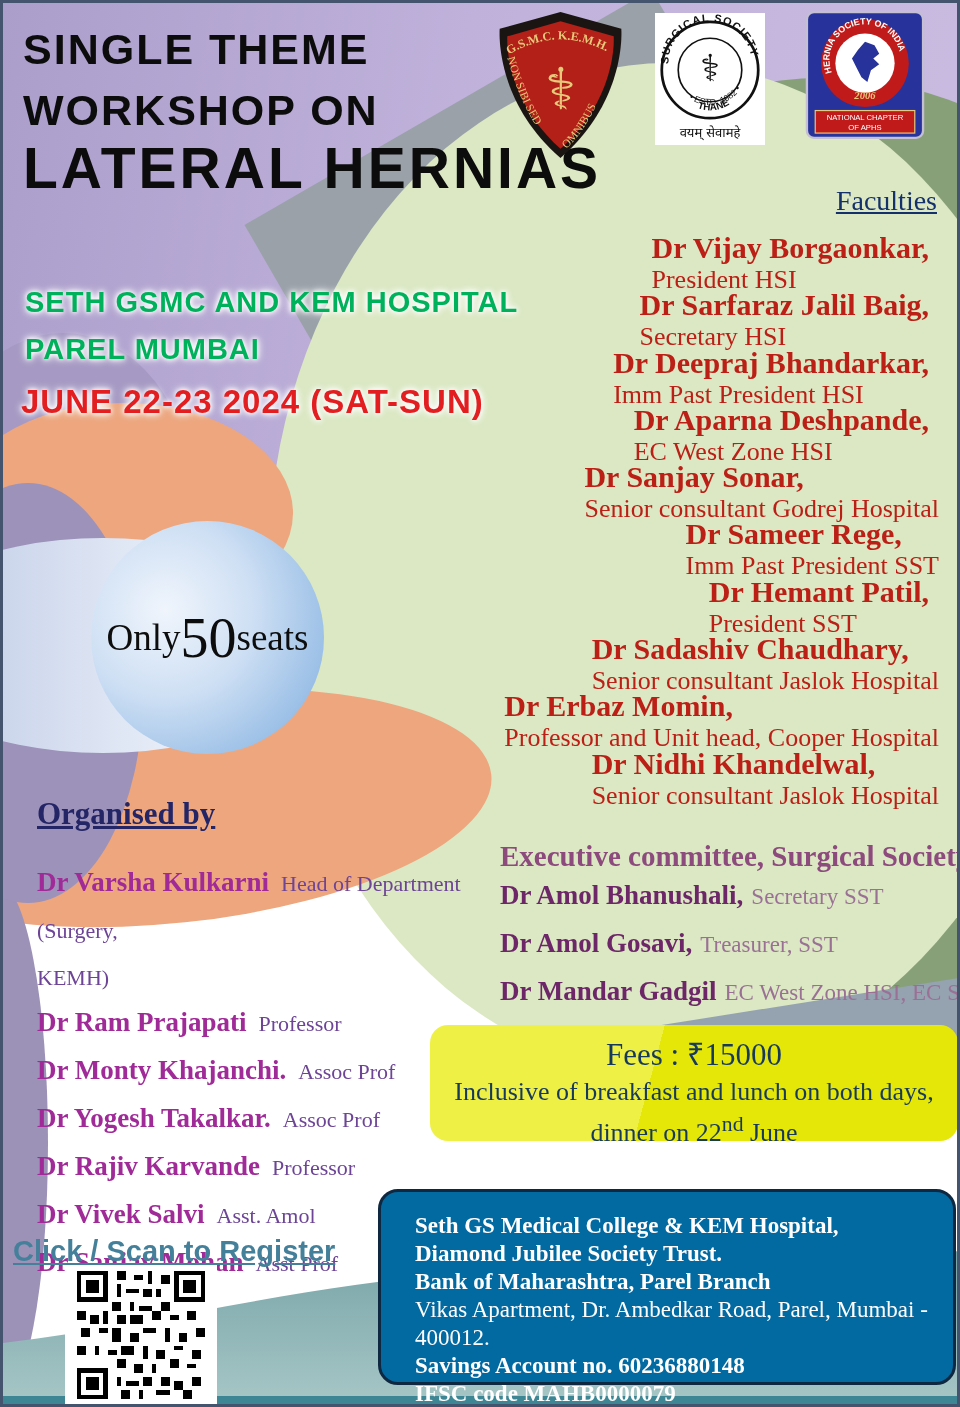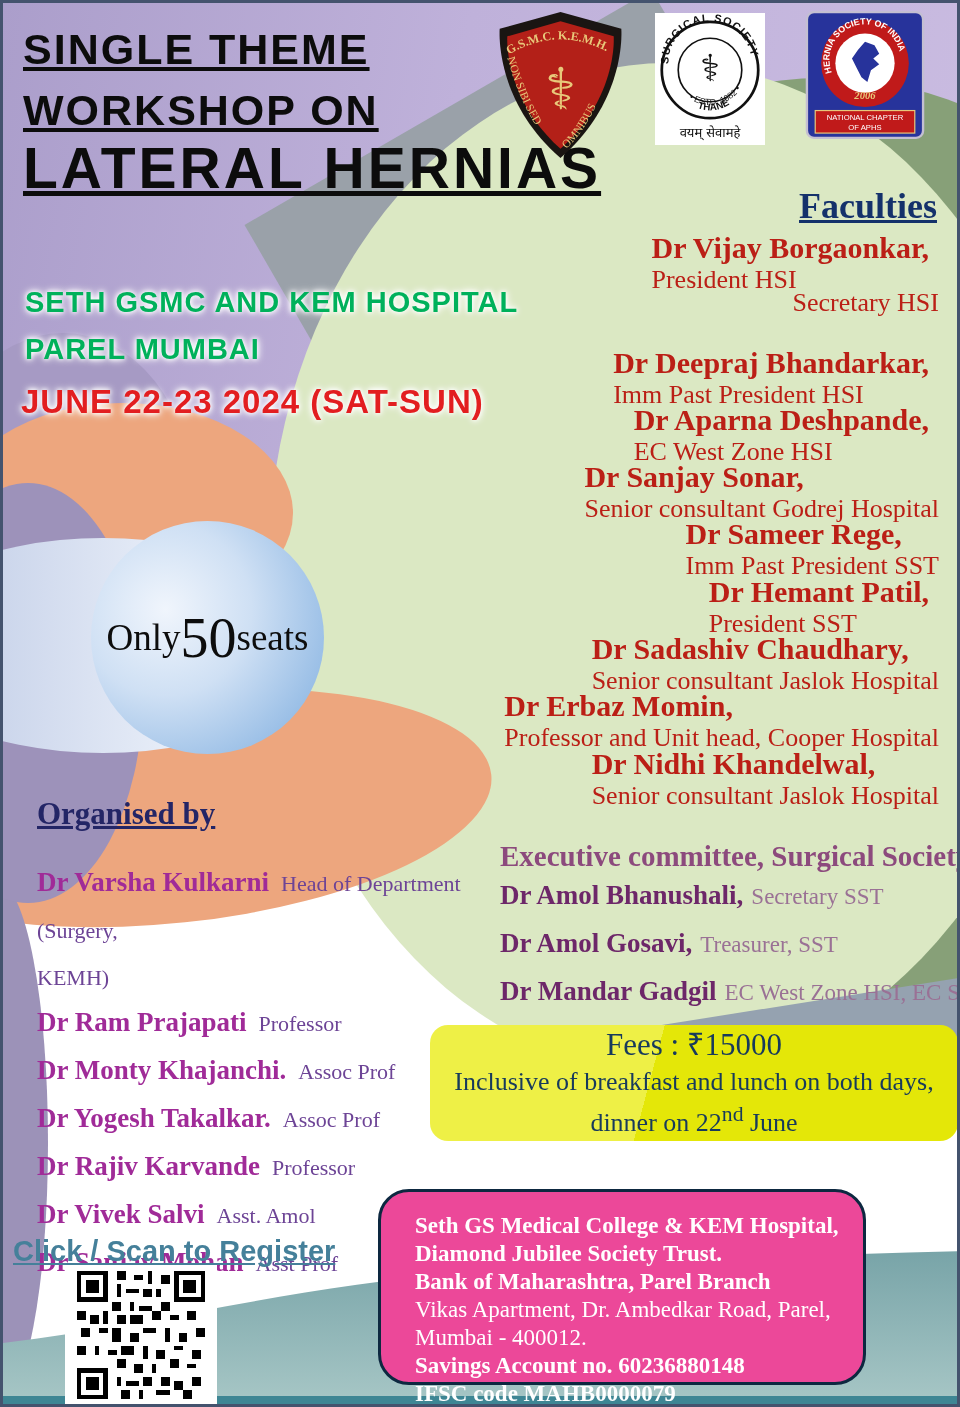--- a/index.html
+++ b/index.html
@@ -35,39 +35,39 @@
   .seats-circle{left:88px;top:518px;width:233px;height:233px;border-radius:50%;
     background:radial-gradient(circle at 32% 38%, #f0f5fc 0%, #cfe0f4 40%, #7aabde 100%);
     z-index:7;display:flex;flex-direction:row;align-items:center;justify-content:center;
     color:#0d0d0d;text-align:center;}
   .seats-circle .only{font-size:37px;line-height:40px;}
   .seats-circle .fifty{font-size:56px;line-height:82px;}
   .seats-circle .seats{font-size:37px;line-height:42px;}
   .teal-wave{left:0;top:1240px;width:960px;height:167px;z-index:8;}
   
   .title{font-family:"Liberation Sans",sans-serif;font-weight:900;color:#0c0c0c;
-    letter-spacing:2px;z-index:10;text-decoration:underline;}
+    letter-spacing:2px;z-index:10;}
   .t1{left:20px;top:22px;font-size:43px;}
   .t2{left:20px;top:83px;font-size:43px;}
   .t3{left:20px;top:132px;font-size:57px;letter-spacing:3px;}
   .venue{left:22px;top:276px;font-family:"Liberation Sans",sans-serif;font-weight:900;
     font-size:29px;line-height:47px;color:#00b15b;letter-spacing:1px;z-index:10;
     text-shadow:0 0 4px #fff,0 0 7px #fff,0 0 10px #fff;}
   .date{left:18px;top:380px;font-family:"Liberation Sans",sans-serif;font-weight:900;
     font-size:33px;color:#e21e20;letter-spacing:1px;z-index:10;
     text-shadow:0 0 4px #fff,0 0 7px #fff,0 0 10px #fff;}
   
   .logo{z-index:11;}
   .logo-gsmc{left:480px;top:6px;width:155px;height:152px;}
   .logo-sst{left:652px;top:10px;width:110px;height:132px;background:#fff;
     display:flex;flex-direction:column;align-items:center;}
   .logo-hsi{left:802px;top:8px;width:120px;height:128px;}
   .sst-dev{font-family:"DejaVu Sans",sans-serif;font-size:13px;color:#111;margin-top:-4px;}
   
-  .fac-heading{right:20px;top:182px;font-size:36px;font-weight:bold;color:#14316b;
+  .fac-heading{right:20px;top:182px;font-size:28px;font-weight:normal;color:#14316b;
     text-decoration:underline;z-index:10;text-align:right;}
   .fac-list{right:18px;top:228px;z-index:10;display:flex;flex-direction:column;
     align-items:flex-end;}
   .fac-row{height:57.3px;display:flex;align-items:flex-start;white-space:nowrap;color:#bb1f16;flex-direction:column;}
   .fac-row .nm{font-size:30px;font-weight:bold;margin-right:10px;}
   .fac-row .rl{font-size:26px;}
   
   .org-heading{left:34px;top:793px;font-size:31px;font-weight:bold;color:#232566;
     text-decoration:underline;z-index:10;}
   .org-list{left:34px;top:857px;width:470px;z-index:10;}
@@ -76,27 +76,27 @@
   .org-row .rl{font-size:22px;color:#6d4496;}
   
   .com-block{left:497px;top:836px;z-index:10;white-space:nowrap;}
   .com-heading{font-size:29px;font-weight:bold;color:#8c4a7d;line-height:34px;}
   .com-row{line-height:44px;}
   .com-row .nm{font-size:27px;font-weight:bold;color:#6d2769;margin-right:8px;}
   .com-row .rl{font-size:23px;color:#9a7195;}
   
   .fees-box{left:427px;top:1022px;width:528px;height:116px;border-radius:18px;
     background:linear-gradient(105deg,#eef046 42%,#e4e708 42%);z-index:10;
-    color:#173a5c;text-align:center;padding-top:0;box-sizing:border-box;}
+    color:#173a5c;text-align:center;padding-top:10px;box-sizing:border-box;}
   .fees-line1{font-size:31px;line-height:40px;}
   .fees-line2{font-size:26px;line-height:33px;}
   .fees-line3{font-size:26px;line-height:33px;}
   
-  .bank-box{left:375px;top:1186px;width:488px;height:196px;border-radius:31px;
-    background:#ec4899;border:3px solid #0d2840;box-sizing:border-box;z-index:10;
+  .bank-box{left:375px;top:1186px;width:578px;height:196px;border-radius:20px;
+    background:#0369a1;border:3px solid #0d2840;box-sizing:border-box;z-index:10;
     color:#ffffff;padding:20px 10px 0 34px;}
   .bank-line{font-size:23px;line-height:28px;font-weight:bold;}
   .bank-line.normal{font-weight:normal;}
   
   .reg-link{left:10px;top:1232px;font-family:"Liberation Sans",sans-serif;font-weight:600;
     font-size:29px;color:#45809a;text-decoration:underline;z-index:10;cursor:pointer;}
   .qr-wrap{left:62px;top:1262px;width:152px;height:140px;background:#fff;z-index:10;
     display:flex;align-items:center;justify-content:center;}
 </style>
 </head>
@@ -203,20 +203,21 @@
     <div class="seats">seats</div>
   </div>
 
   <div class="abs fac-heading">Faculties</div>
   <div class="abs fac-list">
     <div class="fac-row">
         <span class="nm">Dr Vijay Borgaonkar,</span>
         <span class="rl">President HSI</span>
       </div>
     <div class="fac-row">
+        <span class="nm">Dr Sarfaraz Jalil Baig,</span>
         <span class="rl">Secretary HSI</span>
       </div>
     <div class="fac-row">
         <span class="nm">Dr Deepraj Bhandarkar,</span>
         <span class="rl">Imm Past President HSI</span>
       </div>
     <div class="fac-row">
         <span class="nm">Dr Aparna Deshpande,</span>
         <span class="rl">EC West Zone HSI</span>
       </div>

